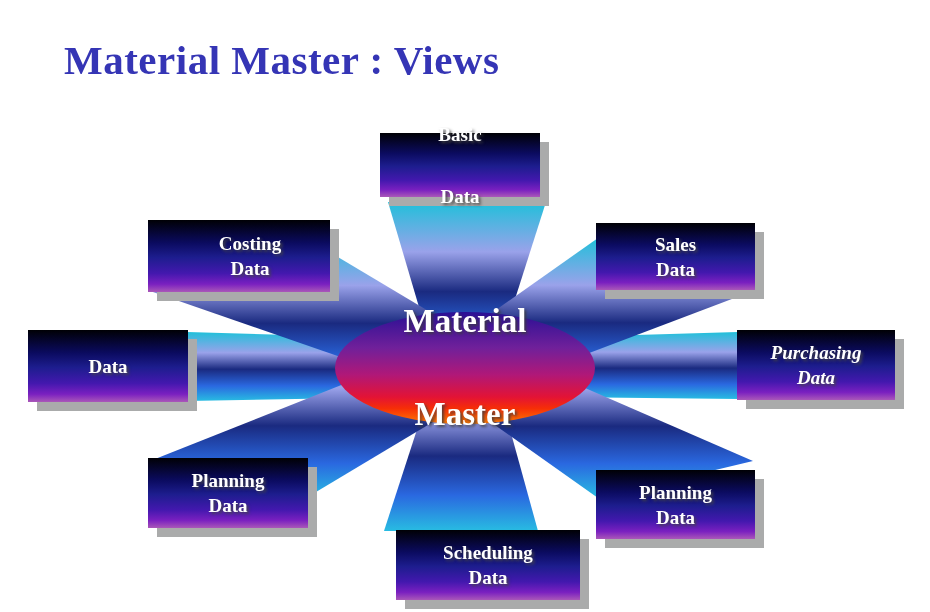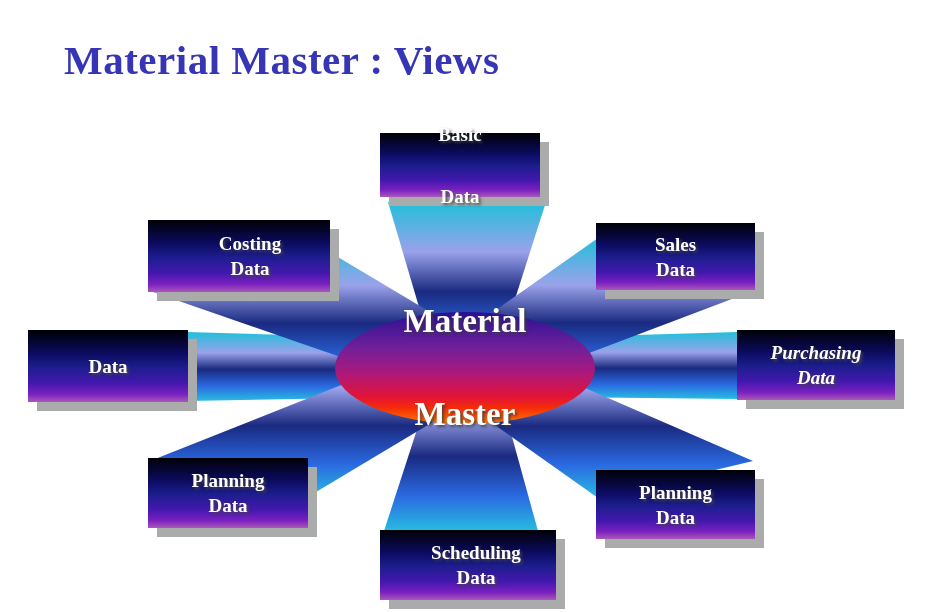--- a/index.html
+++ b/index.html
@@ -23,21 +23,21 @@
       #4318ae 74%, #7a20c0 89%, #aa58b8 100%);
     box-shadow:9px 9px 0 0 #aaabab;
     text-shadow:2px 2px 3px rgba(70,70,70,0.9);
   }
   .node-basic      { left:380px; top:133px; width:160px; height:64px;gap:37px; }
   .node-costing    { left:148px; top:220px; width:160px; height:72px;padding-left:22px; }
   .node-sales      { left:596px; top:223px; width:159px; height:67px;align-items:center; }
   .node-accounting { left:28px;  top:330px; width:160px; height:72px; }
   .node-purchasing { left:737px; top:330px; width:158px; height:70px;font-style:italic; }
   .node-storage    { left:148px; top:458px; width:160px; height:70px; }
-  .node-scheduling { left:380px; top:530px; width:160px; height:70px;padding-left:16px; }
+  .node-scheduling { left:396px; top:530px; width:184px; height:70px; }
   .node-planning   { left:596px; top:458px; width:159px; height:69px;margin-top:12px; }
   .center-ellipse {
     position:absolute; left:335px; top:312px; width:260px; height:112px;
     border-radius:50%;
     background:linear-gradient(180deg,
       #2a1095 0%, #70209a 32%, #b01878 56%,
       #e31335 76%, #f62e07 86%, #ff7b00 100%);
     display:flex; flex-direction:column; align-items:center; justify-content:center;
     color:#ffffff; font-weight:700; font-size:33px; line-height:45px;
     text-shadow:2px 2px 3px rgba(60,60,60,0.85); text-align:center;gap:48px;

